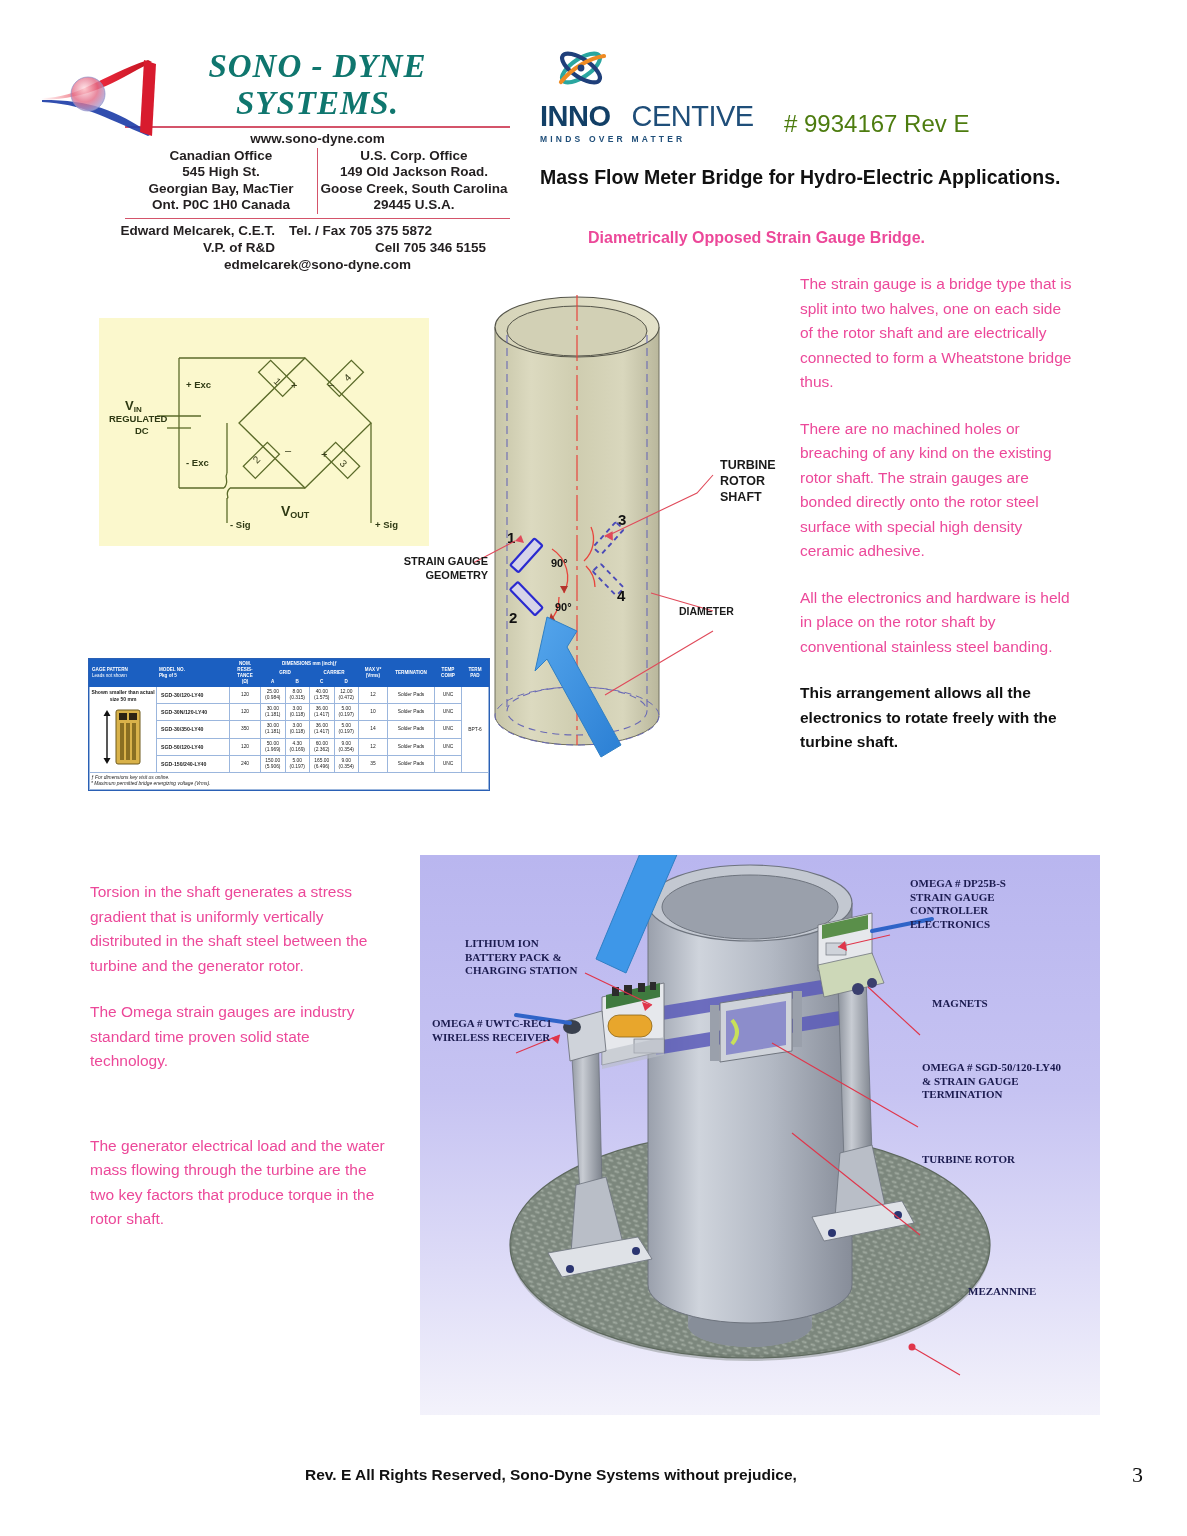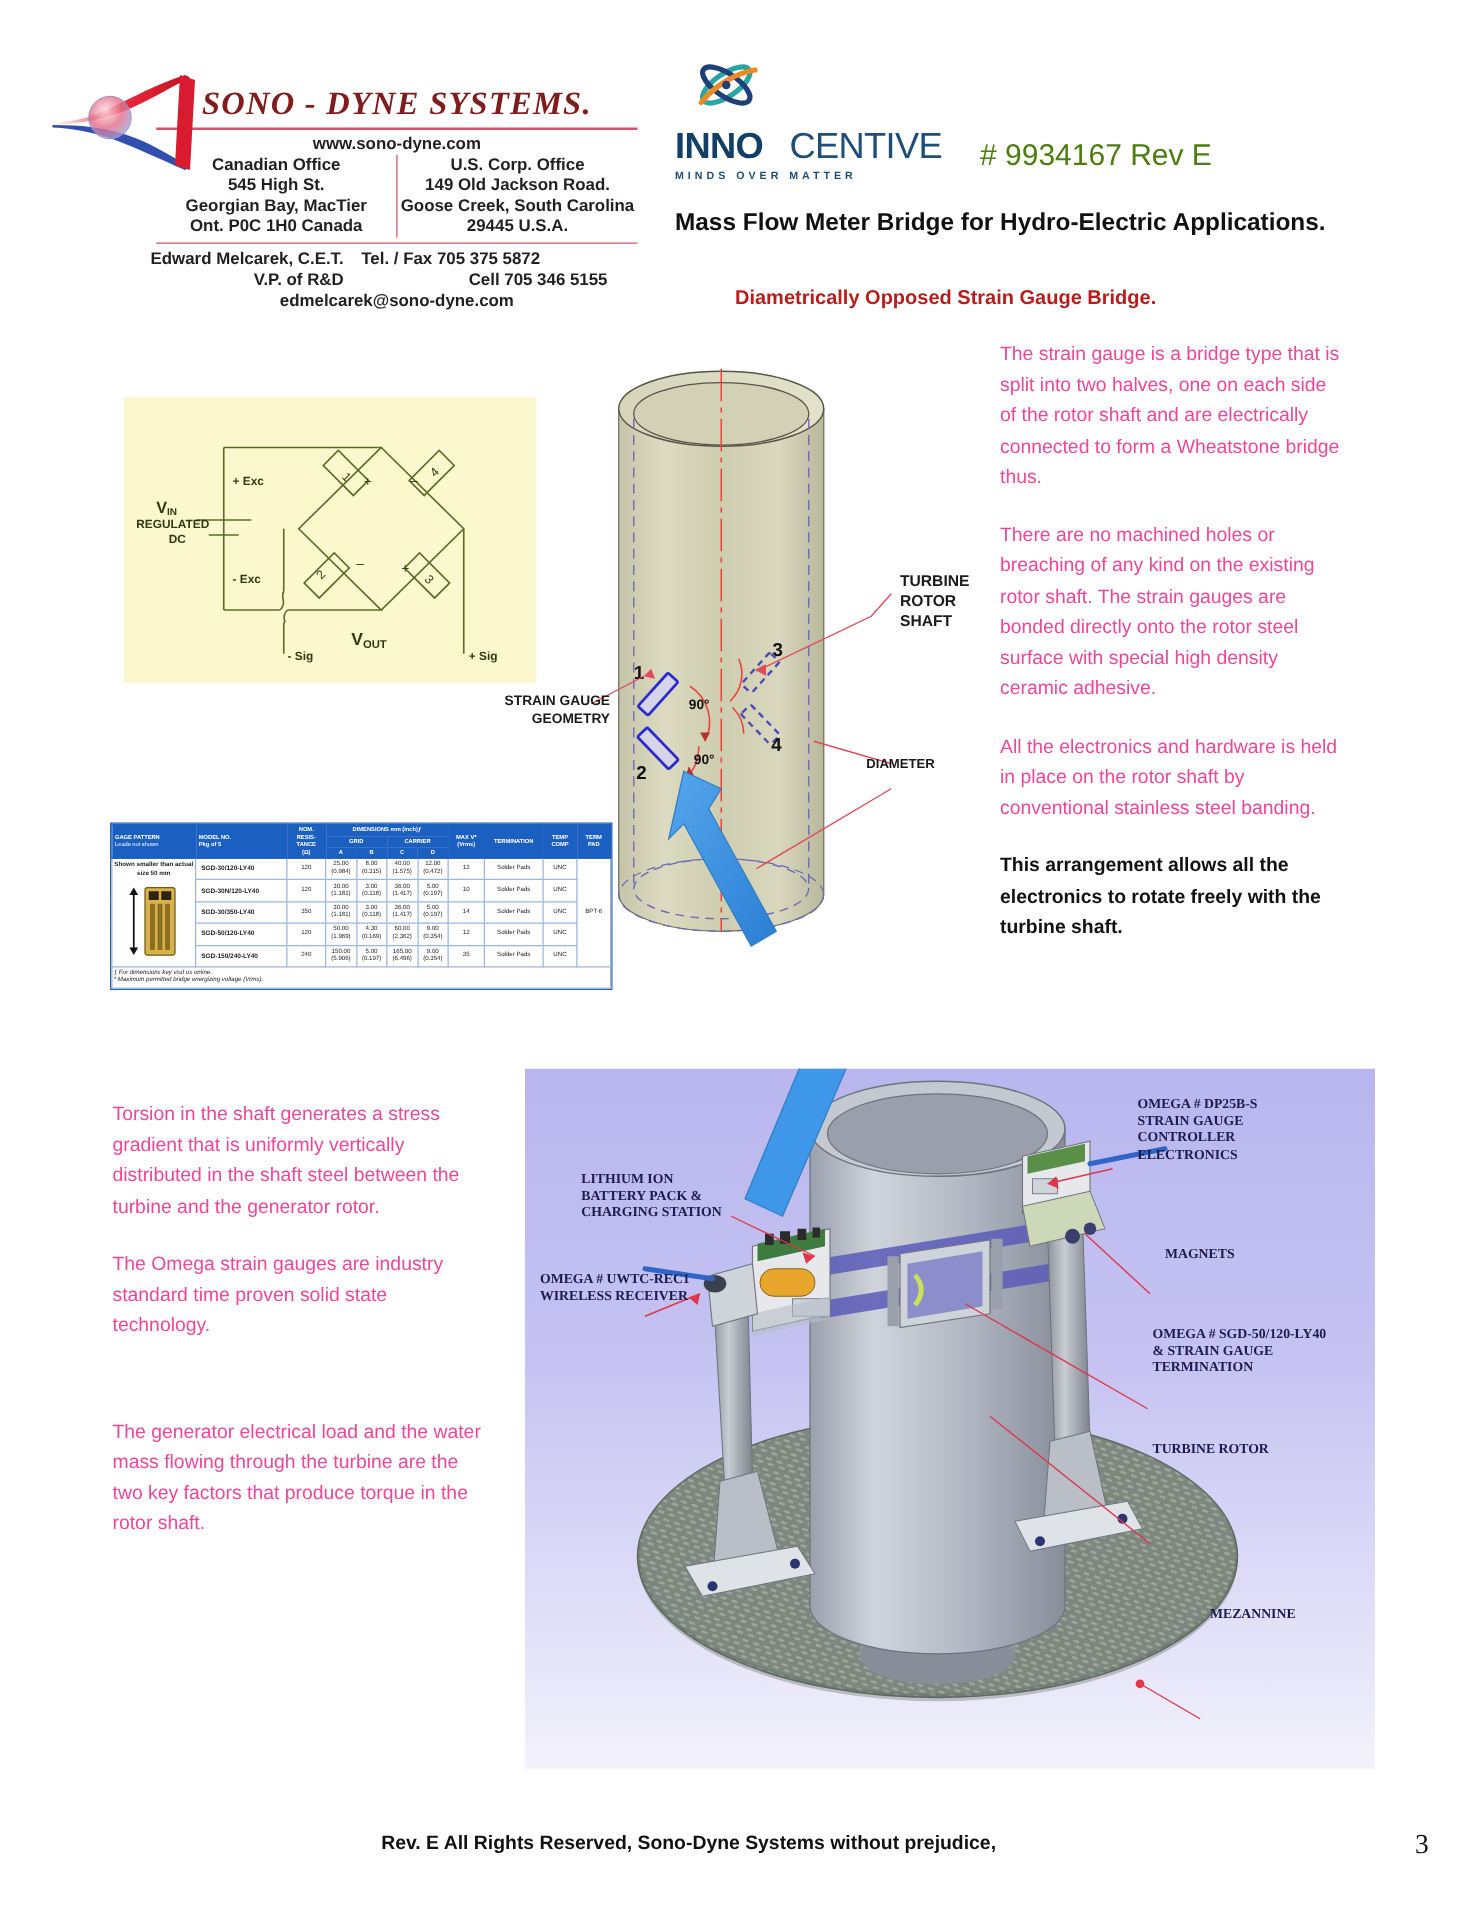--- a/index.html
+++ b/index.html
@@ -4,21 +4,21 @@
 <style>
   html,body{margin:0;padding:0;background:#fff;}
   body{width:1187px;height:1536px;position:relative;
        font-family:"Liberation Sans",sans-serif;color:#231f20;overflow:hidden;}
   .abs{position:absolute;}
 
   
   #sonodyne{left:40px;top:48px;width:470px;}
   #sd-logo{position:absolute;left:0;top:10px;width:130px;height:80px;}
   #sd-title{text-align:center;font-family:"Liberation Serif",serif;font-weight:bold;
-            font-style:italic;font-size:26px;letter-spacing:1px;padding-left:85px;color:#7f1d1d;margin-top:20px;}
+            font-style:italic;font-size:33px;letter-spacing:1px;padding-left:85px;color:#0f766e;}
   .sd-rule{height:1.5px;background:#d4546a;margin:4px 0 0 85px;}
   #sd-web{text-align:center;font-size:13.5px;padding-left:85px;margin-top:3px;font-weight:600;}
   #sd-offices{display:flex;padding-left:85px;margin-top:2px;}
   .sd-col{flex:1;text-align:center;font-size:13.5px;line-height:16.5px;font-weight:600;}
   .sd-col.left{border-right:1.5px solid #d4546a;}
   #sd-contact{padding-left:60px;margin-top:3px;}
   .sd-crow{display:flex;font-size:13.5px;line-height:17px;font-weight:600;}
   .sd-crow .a{width:175px;text-align:right;padding-right:14px;}
   .sd-crow .b{flex:1;text-align:left;}
   .sd-crow .b.r{text-align:right;padding-right:24px;}
@@ -29,21 +29,21 @@
   #inno-row{display:flex;align-items:flex-end;}
   #inno-logo{width:230px;}
   #inno-mark{width:62px;height:52px;margin-left:10px;}
   #inno-word{font-family:"Liberation Sans",sans-serif;font-size:29px;font-weight:bold;
              letter-spacing:-0.5px;margin-top:2px;}
   #inno-word .lt{font-weight:normal;color:#1f4e79;margin-left:21px;}
   #inno-word .bd{font-weight:bold;color:#123f66;}
   #inno-tag{font-size:8.5px;letter-spacing:3.2px;color:#1f4e79;font-weight:bold;margin-top:1px;}
   #inno-num{font-size:24px;margin-left:14px;padding-bottom:6px;color:#4d7c0f;}
   #doc-title{font-size:19.5px;font-weight:bold;margin-top:22px;color:#111;}
-  #sub-title{font-size:16px;font-weight:bold;color:#b91c1c;margin-top:40px;margin-left:48px;}
+  #sub-title{font-size:16px;font-weight:bold;color:#ec4899;margin-top:40px;margin-left:48px;}
 
   
   #bridge{left:99px;top:318px;width:330px;height:228px;background:#fbf8cd;}
 
   
   #cylfig{left:455px;top:275px;width:330px;height:570px;}
 
   
   #spec{left:88px;top:658px;width:400px;border:1px solid #2a60b5;background:#fff;}
   #spec table{border-collapse:collapse;width:100%;font-size:4.6px;
@@ -288,21 +288,21 @@
       <path d="M92 342 L122 356 L112 372 L166 470 L146 482 L92 384 L80 396 Z" fill="url(#arrGrad)" stroke="#2f7fc4" stroke-width="1"></path>
     </g>
   </svg>
 
   
   <div class="ann" style="left:265px;top:182px;font-size:12.5px;line-height:16px;">
     <div>TURBINE</div>
     <div>ROTOR</div>
     <div>SHAFT</div>
   </div>
-  <div class="ann" style="left:238px;top:330px;font-size:10.5px;">DIAMETER</div>
+  <div class="ann" style="left:224px;top:330px;font-size:10.5px;">DIAMETER</div>
 </div>
 
 <div class="abs ann" style="left:396px;top:554px;width:92px;text-align:right;font-size:11px;line-height:14px;">
   <div>STRAIN GAUGE</div>
   <div>GEOMETRY</div>
 </div>
 
 <div class="abs" id="spec">
   <table>
     <thead>

